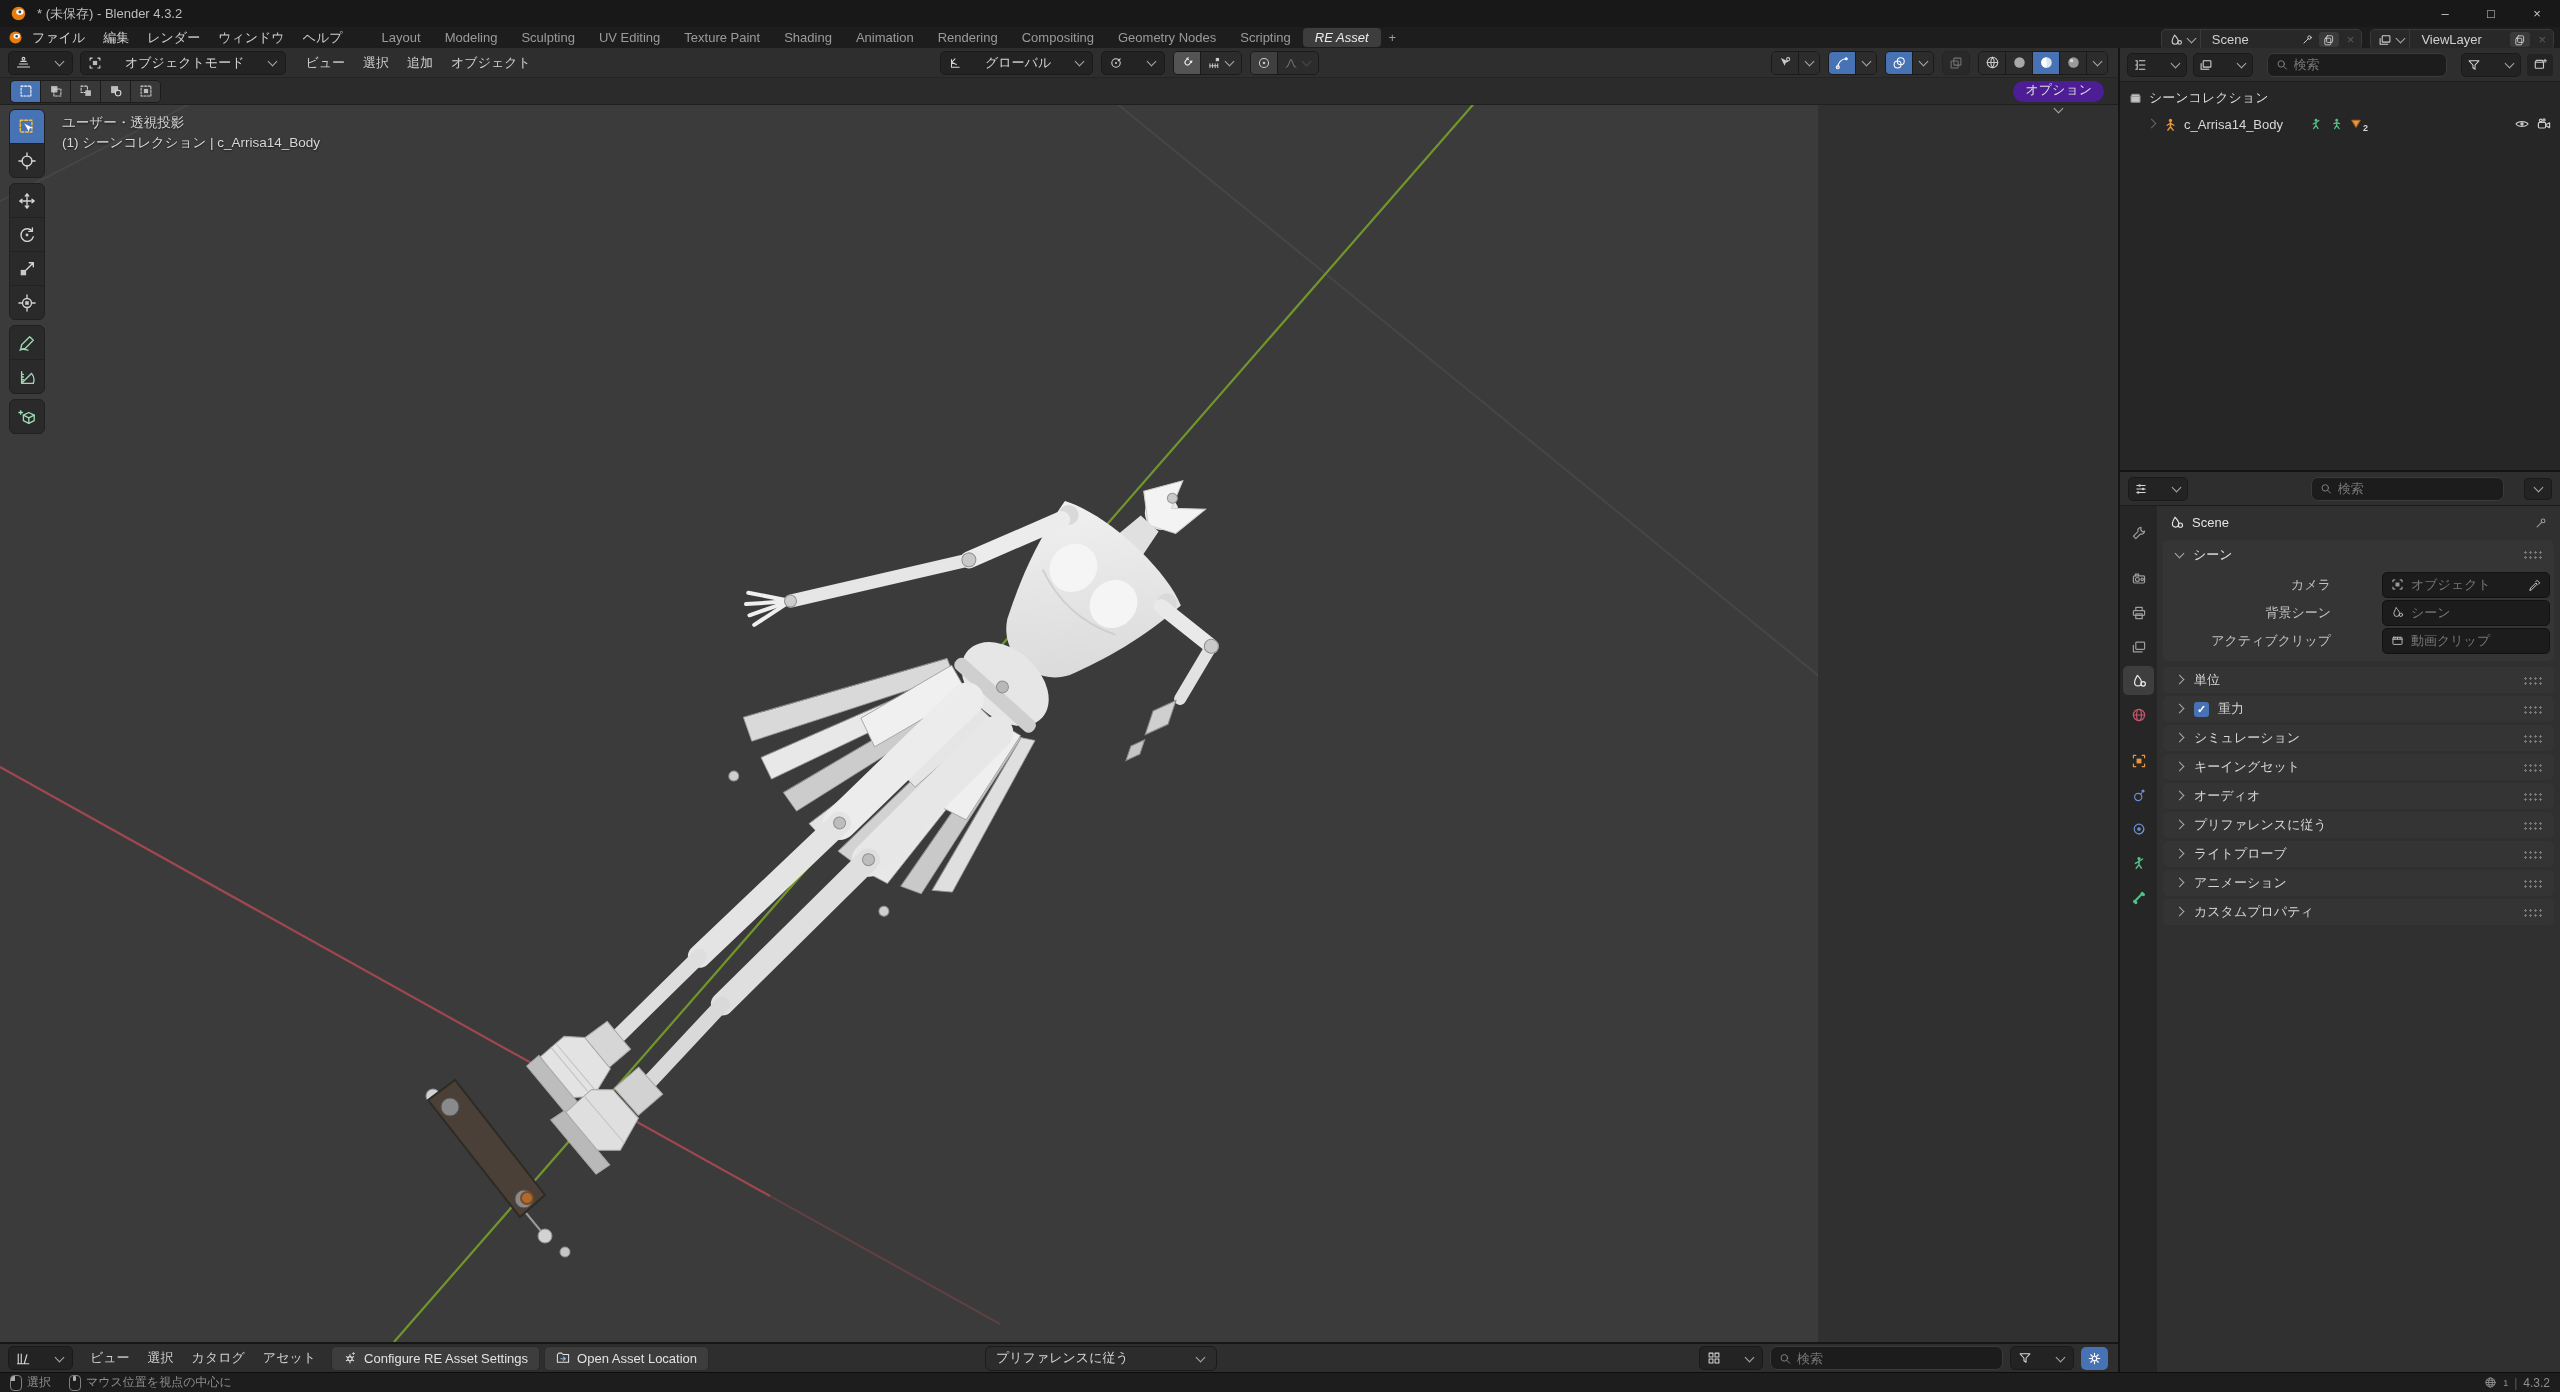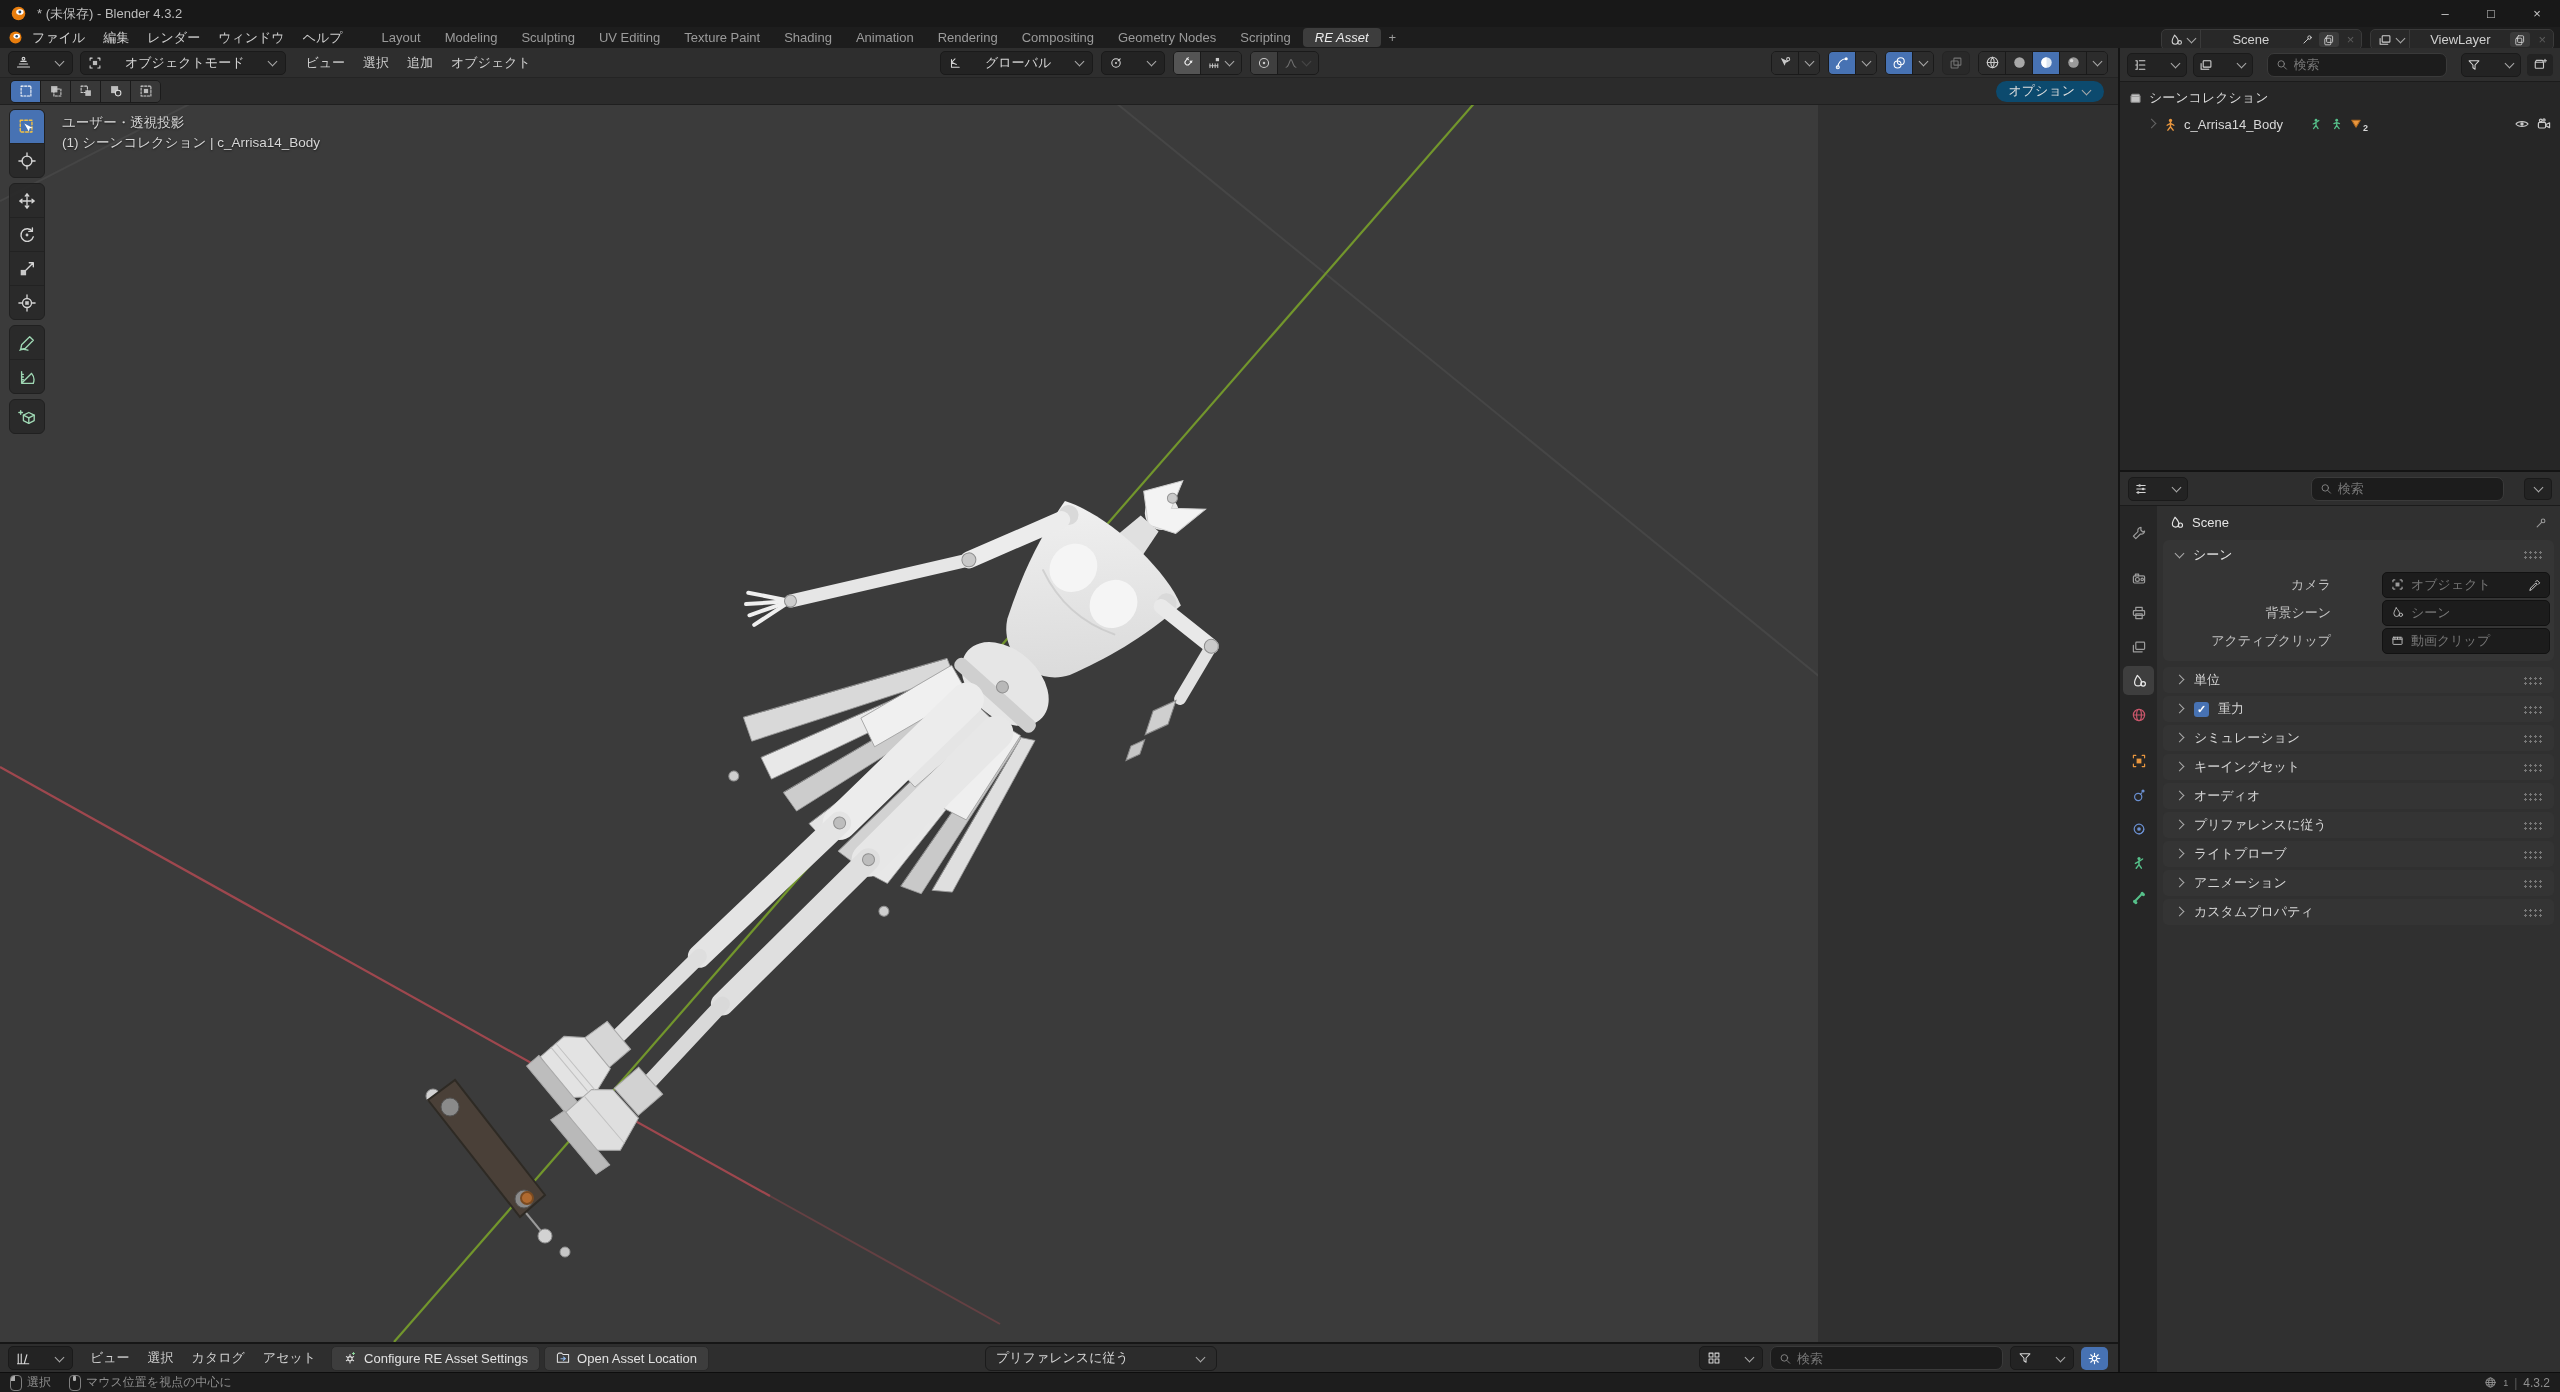--- a/index.html
+++ b/index.html
@@ -14,21 +14,21 @@
   .dots{width:20px;height:9px;background-image:radial-gradient(#8e8e8e 1.1px,transparent 1.2px);
         background-size:5px 5px;opacity:.75;flex:none;}
   
   .titlebar{position:absolute;left:0;top:0;right:0;height:27px;background:#181818;
             display:flex;align-items:center;padding:0 10px;color:#bdbdbd;}
   .titlebar .title{margin-left:10px;font-size:13px;}
   .winctl{position:absolute;right:0;top:0;height:27px;display:flex;}
   .winctl span{width:46px;display:flex;align-items:center;justify-content:center;color:#c9c9c9;font-size:13px;}
   
   .menubar{position:absolute;left:0;top:27px;right:0;height:21px;background:#1d1d1d;
-           display:flex;align-items:center;border-bottom:1px solid #0e0e0e;text-align:center;}
+           display:flex;align-items:center;border-bottom:1px solid #0e0e0e;}
   .menubar .mitem{padding:0 9px;color:#cfcfcf;}
   .tabs{display:flex;align-items:center;margin-left:18px;height:21px;}
   .tab{padding:2px 12px;color:#9b9b9b;border-radius:4px;}
   .tab.active{background:#3d3d3d;color:#ececec;font-style:italic;}
   .tab.newtab{color:#9b9b9b;padding:2px 8px;}
   .idwrap{position:absolute;right:6px;top:2px;display:flex;gap:8px;}
   .idblock{display:flex;align-items:center;height:19px;background:#282828;border:1px solid #3a3a3a;border-radius:5px;padding:0 4px;gap:5px;color:#d0d0d0;}
   .idblock .seg2{display:flex;align-items:center;gap:3px;padding:0 3px;border-right:1px solid #3a3a3a;height:100%;}
   .idblock .nameseg{padding:0 6px;min-width:78px;}
   .idblock .mini{width:20px;height:15px;background:#3a3a3a;border-radius:3px;display:flex;align-items:center;justify-content:center;color:#cfcfcf;}
@@ -46,22 +46,22 @@
   .seg .tbtn{border-right:1px solid #1a1a1a;background:#2c2c2c;}
   .seg .tbtn:last-child{border-right:none;}
   .tbtn.on{background:#4772b3;color:#fff;}
   .tbtn.dim{opacity:.45;}
   .vp-tools{position:absolute;left:0;top:78px;width:2118px;height:27px;background:#2b2b2b;
             border-bottom:1px solid #1f1f1f;display:flex;align-items:center;padding:0 10px;box-sizing:border-box;}
   .selseg{display:flex;border:1px solid #1b1b1b;border-radius:5px;overflow:hidden;}
   .selseg .sbtn{width:29px;height:21px;background:#383838;display:flex;align-items:center;justify-content:center;border-right:1px solid #1b1b1b;color:#cfcfcf;}
   .selseg .sbtn:last-child{border-right:none;}
   .selseg .sbtn.on{background:#4772b3;color:#fff;}
-  .optbtn{position:absolute;right:14px;display:flex;align-items:center;gap:6px;background:#0c4a6e;
-          border-radius:11px;height:21px;padding:0 12px;color:#dedede;}
+  .optbtn{position:absolute;right:14px;display:flex;align-items:center;gap:6px;background:#4c1d95;
+          border-radius:11px;height:21px;padding:0 12px;color:#dedede;flex-direction:column;}
   
   .vp-canvas{position:absolute;left:0;top:105px;width:1818px;height:1237px;background:#3b3b3b;overflow:hidden;}
   .scene{position:absolute;left:0;top:0;}
   .overlaytxt{position:absolute;left:62px;top:8px;color:#d6d6d6;font-size:13.5px;line-height:20px;
               text-shadow:0 1px 2px rgba(0,0,0,.55);}
   .toolbar{position:absolute;left:9px;top:4px;display:flex;flex-direction:column;gap:5px;}
   .tgroup{display:flex;flex-direction:column;background:rgba(41,41,41,.92);border-radius:6px;overflow:hidden;border:1px solid #202020;}
   .tool{width:34px;height:33px;display:flex;align-items:center;justify-content:center;color:#d3d3d3;border-bottom:1px solid #222;}
   .tool:last-child{border-bottom:none;}
   .tool.active{background:#4772b3;color:#fff;}

